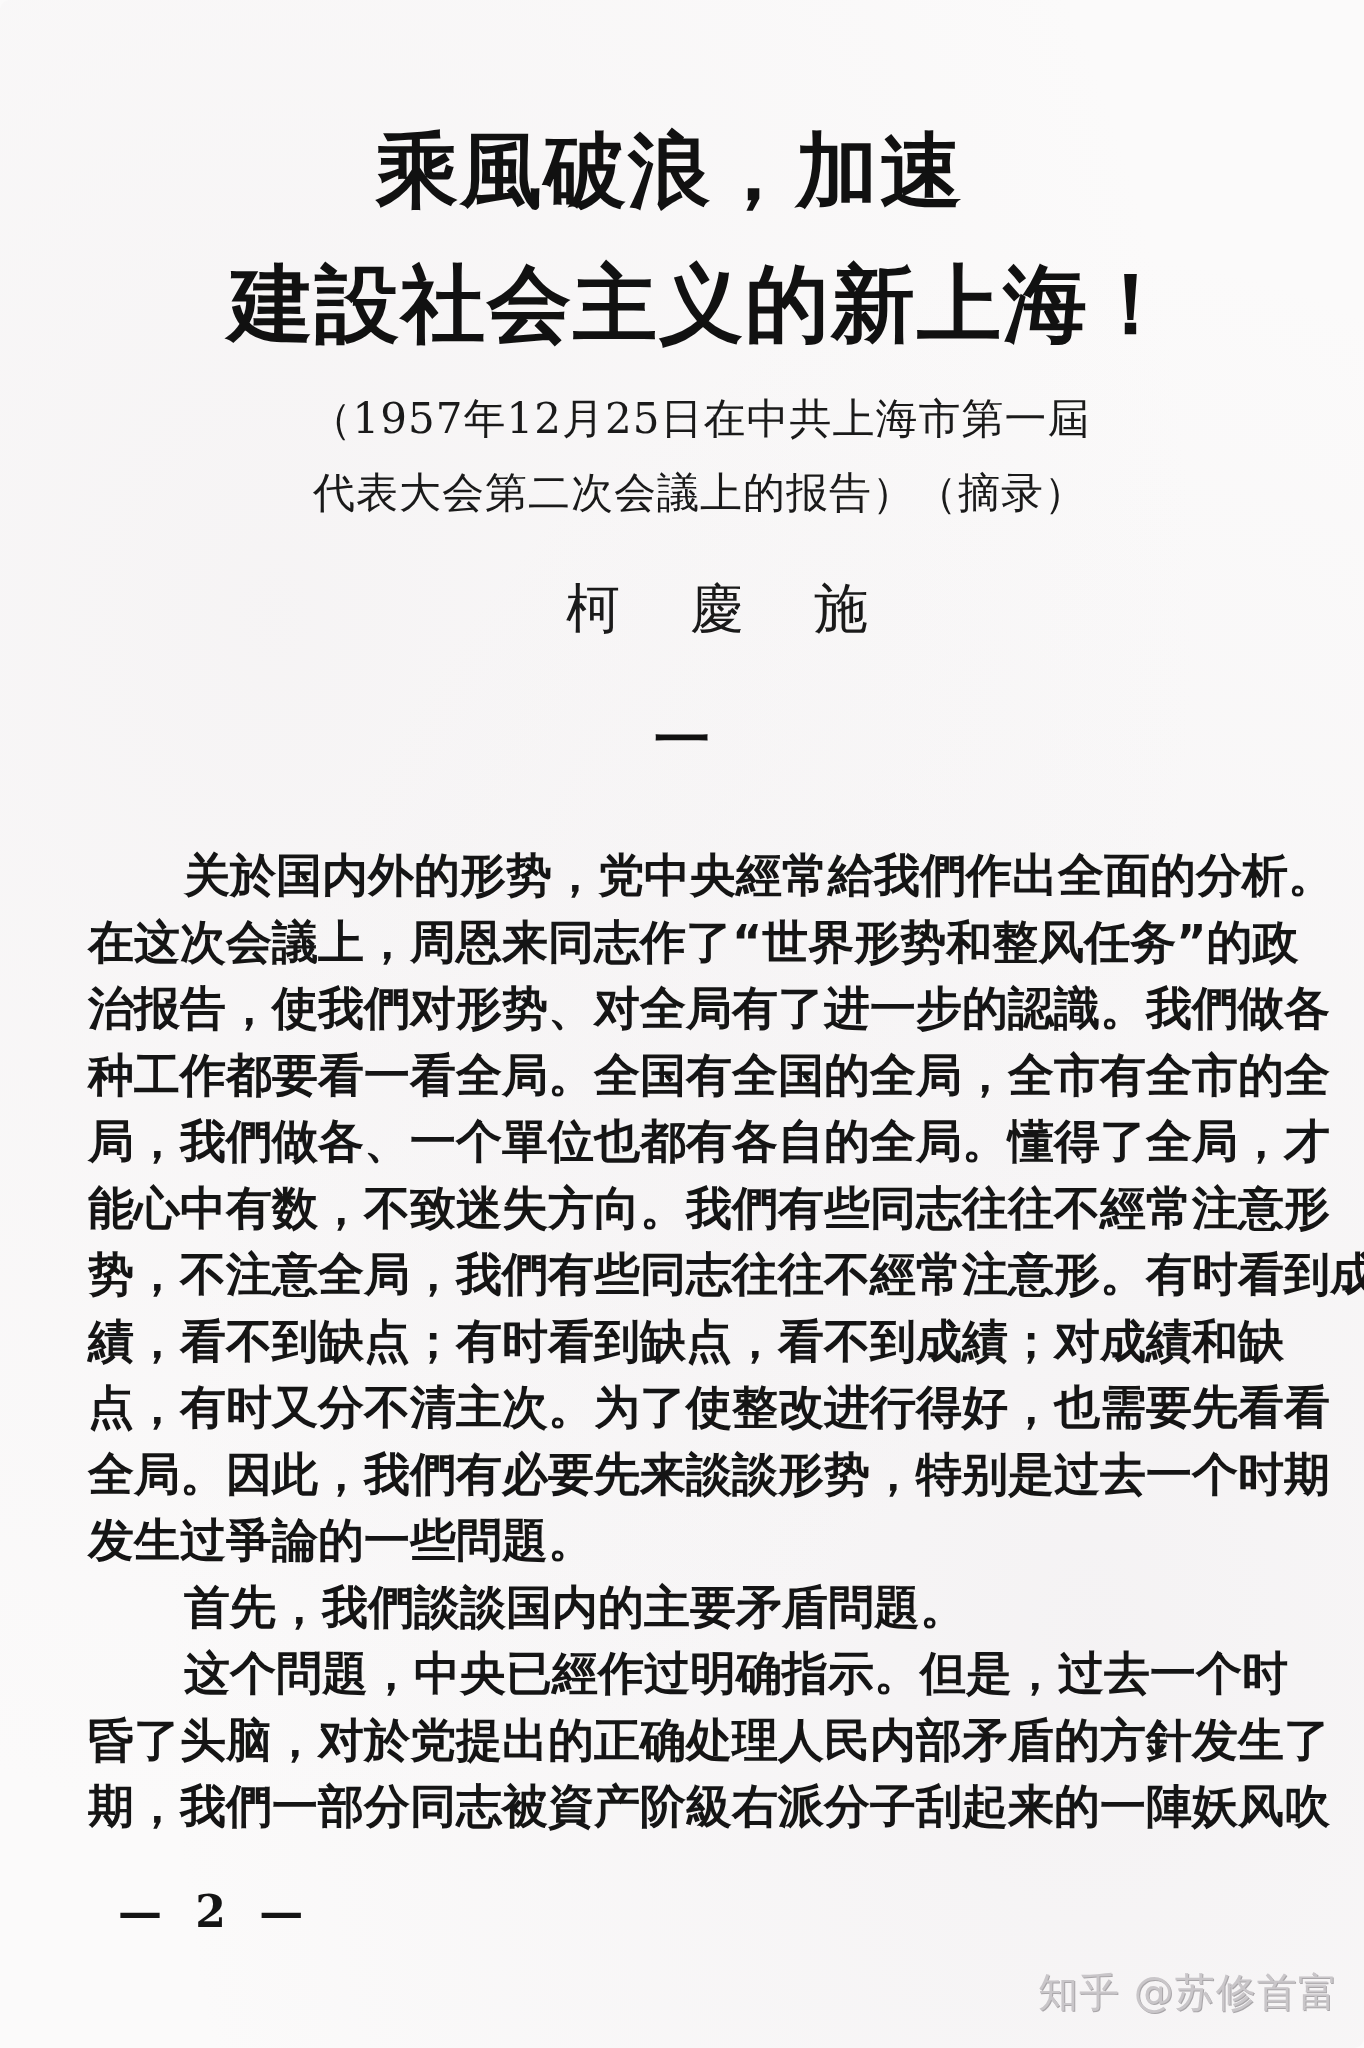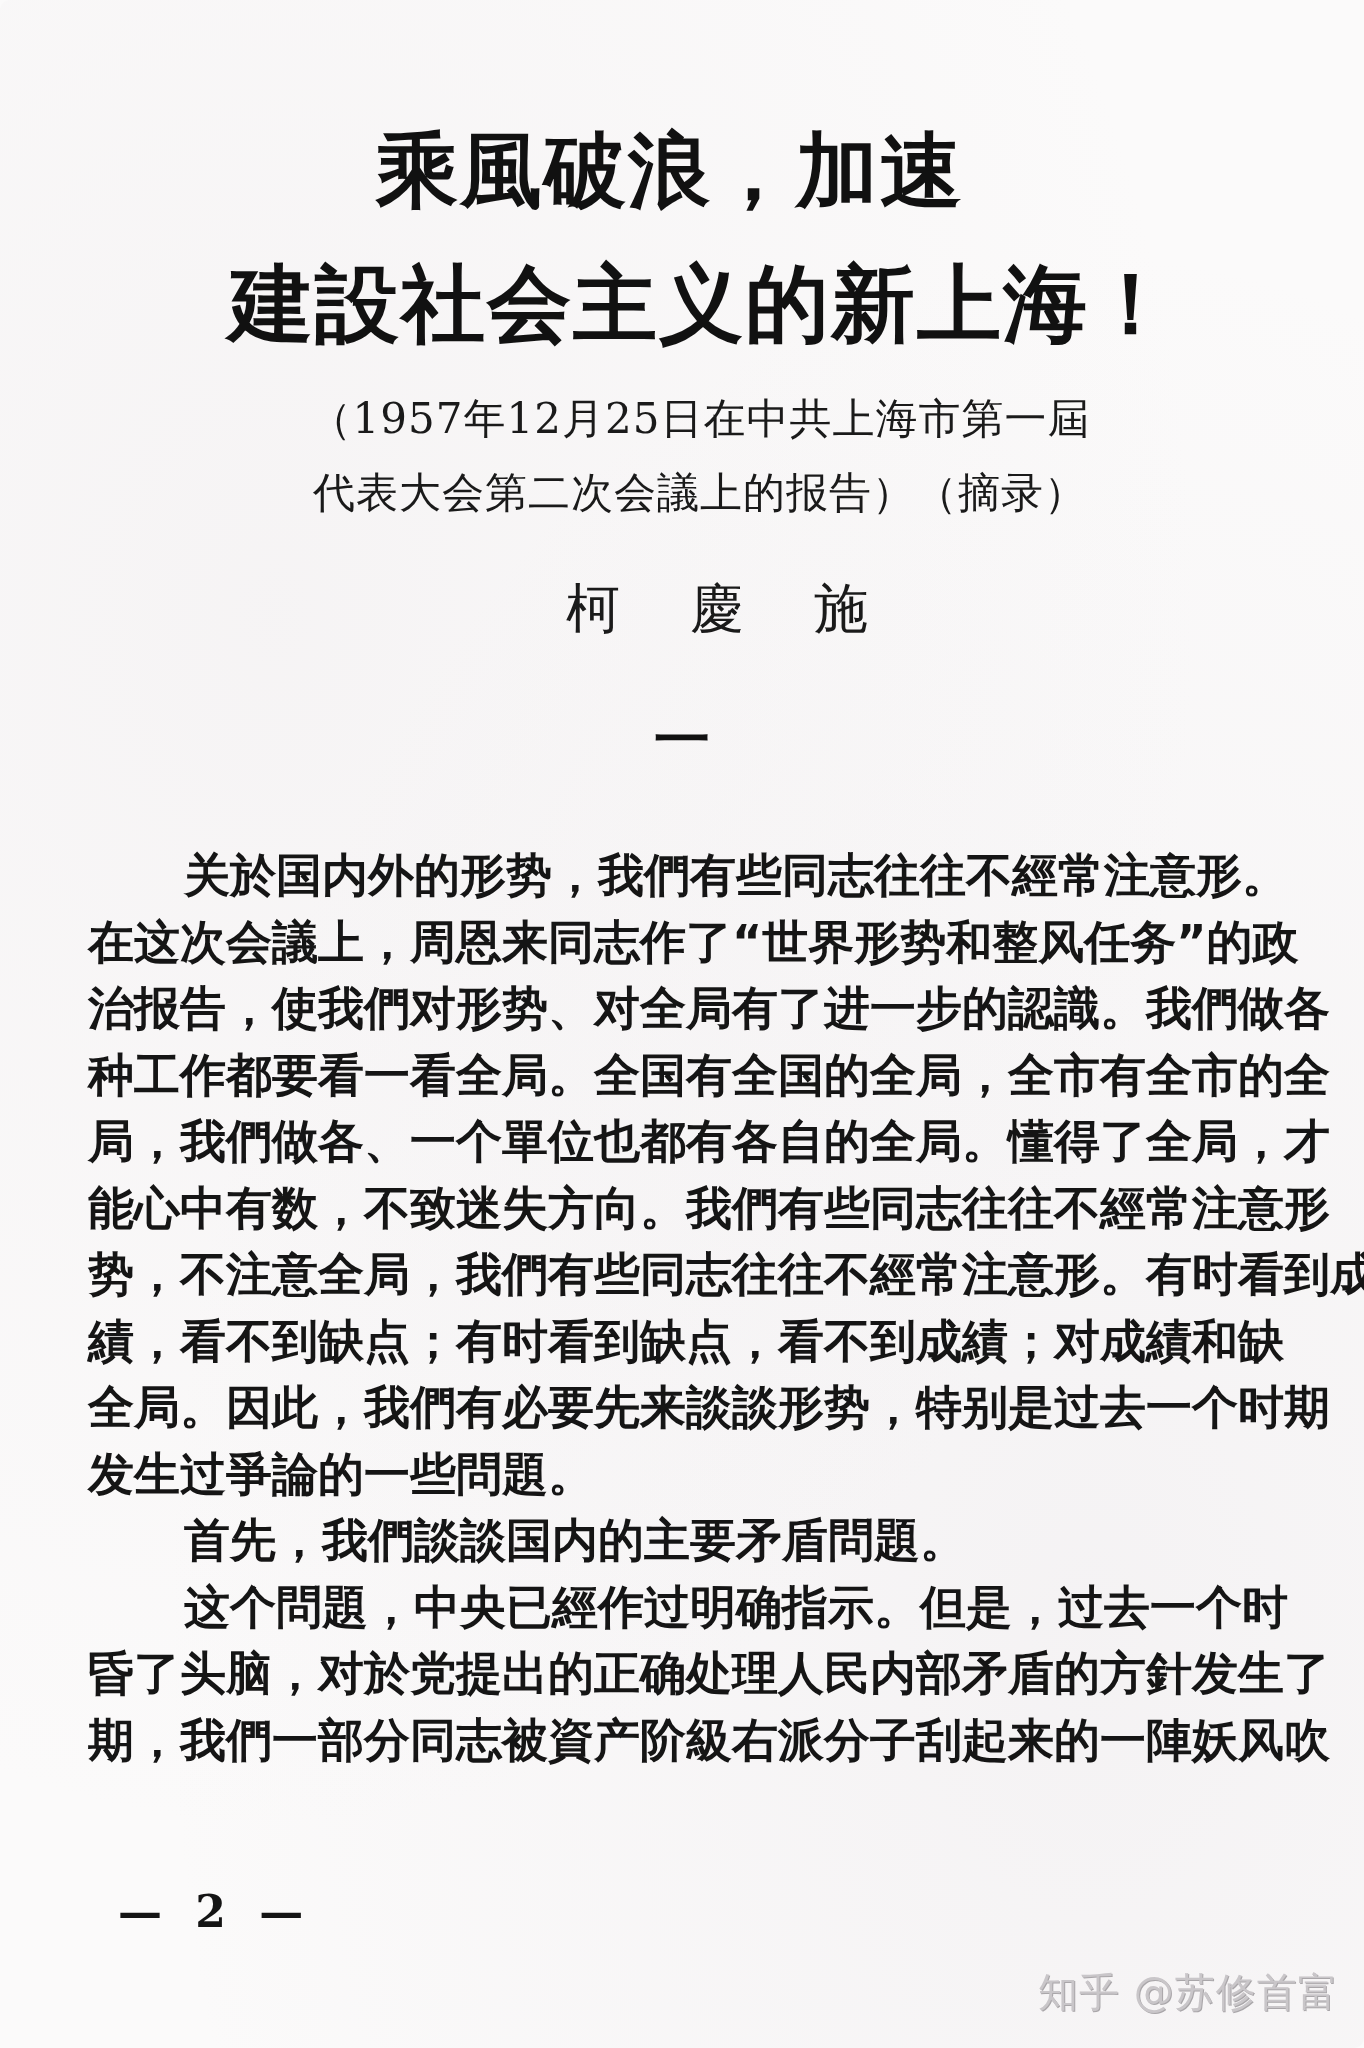--- a/index.html
+++ b/index.html
@@ -72,28 +72,29 @@
   <div class="title l2">建設社会主义的新上海！</div>
 
   <div class="subtitle l1">（1957年12月25日在中共上海市第一屆</div>
   <div class="subtitle l2">代表大会第二次会議上的报告）（摘录）</div>
 
   <div class="author">柯慶施</div>
 
   <div class="section-no">一</div>
 
   <div class="body">
-    <span class="line indent">关於国内外的形势，我們有些同志往往不經常注意形。</span>
+    <span class="line indent">关於国内外的形势，党中央經常給我們作出全面的分析。</span>
     <span class="line">在这次会議上，周恩来同志作了“世界形势和整风任务”的政</span>
     <span class="line">治报告，使我們对形势、对全局有了进一步的認識。我們做各</span>
     <span class="line">种工作都要看一看全局。全国有全国的全局，全市有全市的全</span>
     <span class="line">局，我們做各、一个單位也都有各自的全局。懂得了全局，才</span>
     <span class="line">能心中有数，不致迷失方向。我們有些同志往往不經常注意形</span>
     <span class="line">势，不注意全局，我們有些同志往往不經常注意形。有时看到成</span>
     <span class="line">績，看不到缺点；有时看到缺点，看不到成績；对成績和缺</span>
+    <span class="line">点，有时又分不清主次。为了使整改进行得好，也需要先看看</span>
     <span class="line">全局。因此，我們有必要先来談談形势，特别是过去一个时期</span>
     <span class="line last">发生过爭論的一些問題。</span>
     <span class="line indent last">首先，我們談談国内的主要矛盾問題。</span>
     <span class="line indent">这个問題，中央已經作过明确指示。但是，过去一个时</span>
     <span class="line">昏了头脑，对於党提出的正确处理人民内部矛盾的方針发生了</span>
     <span class="line">期，我們一部分同志被資产阶級右派分子刮起来的一陣妖风吹</span>
   </div>
 
   <div class="page-number">— 2 —</div>
 

